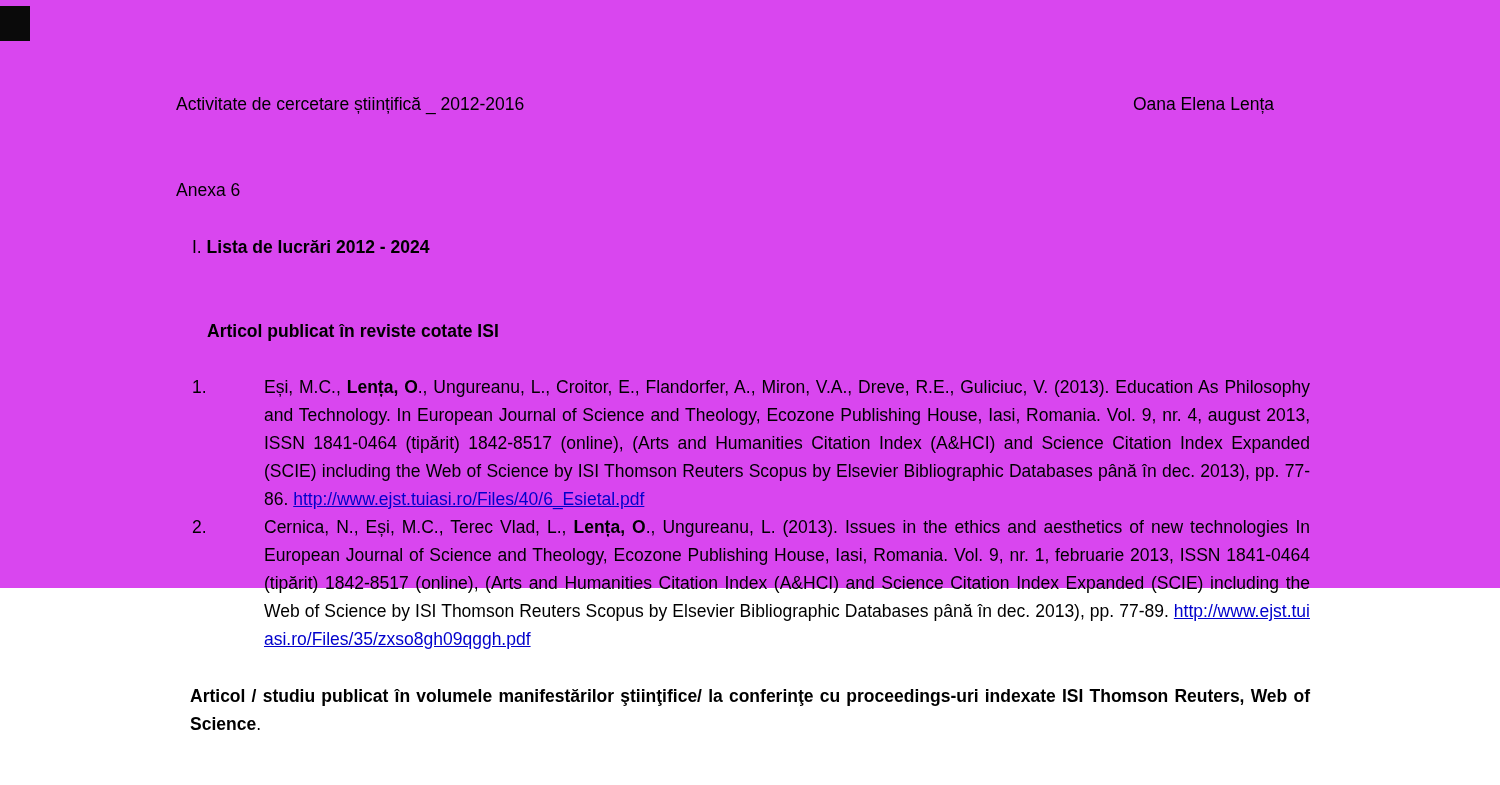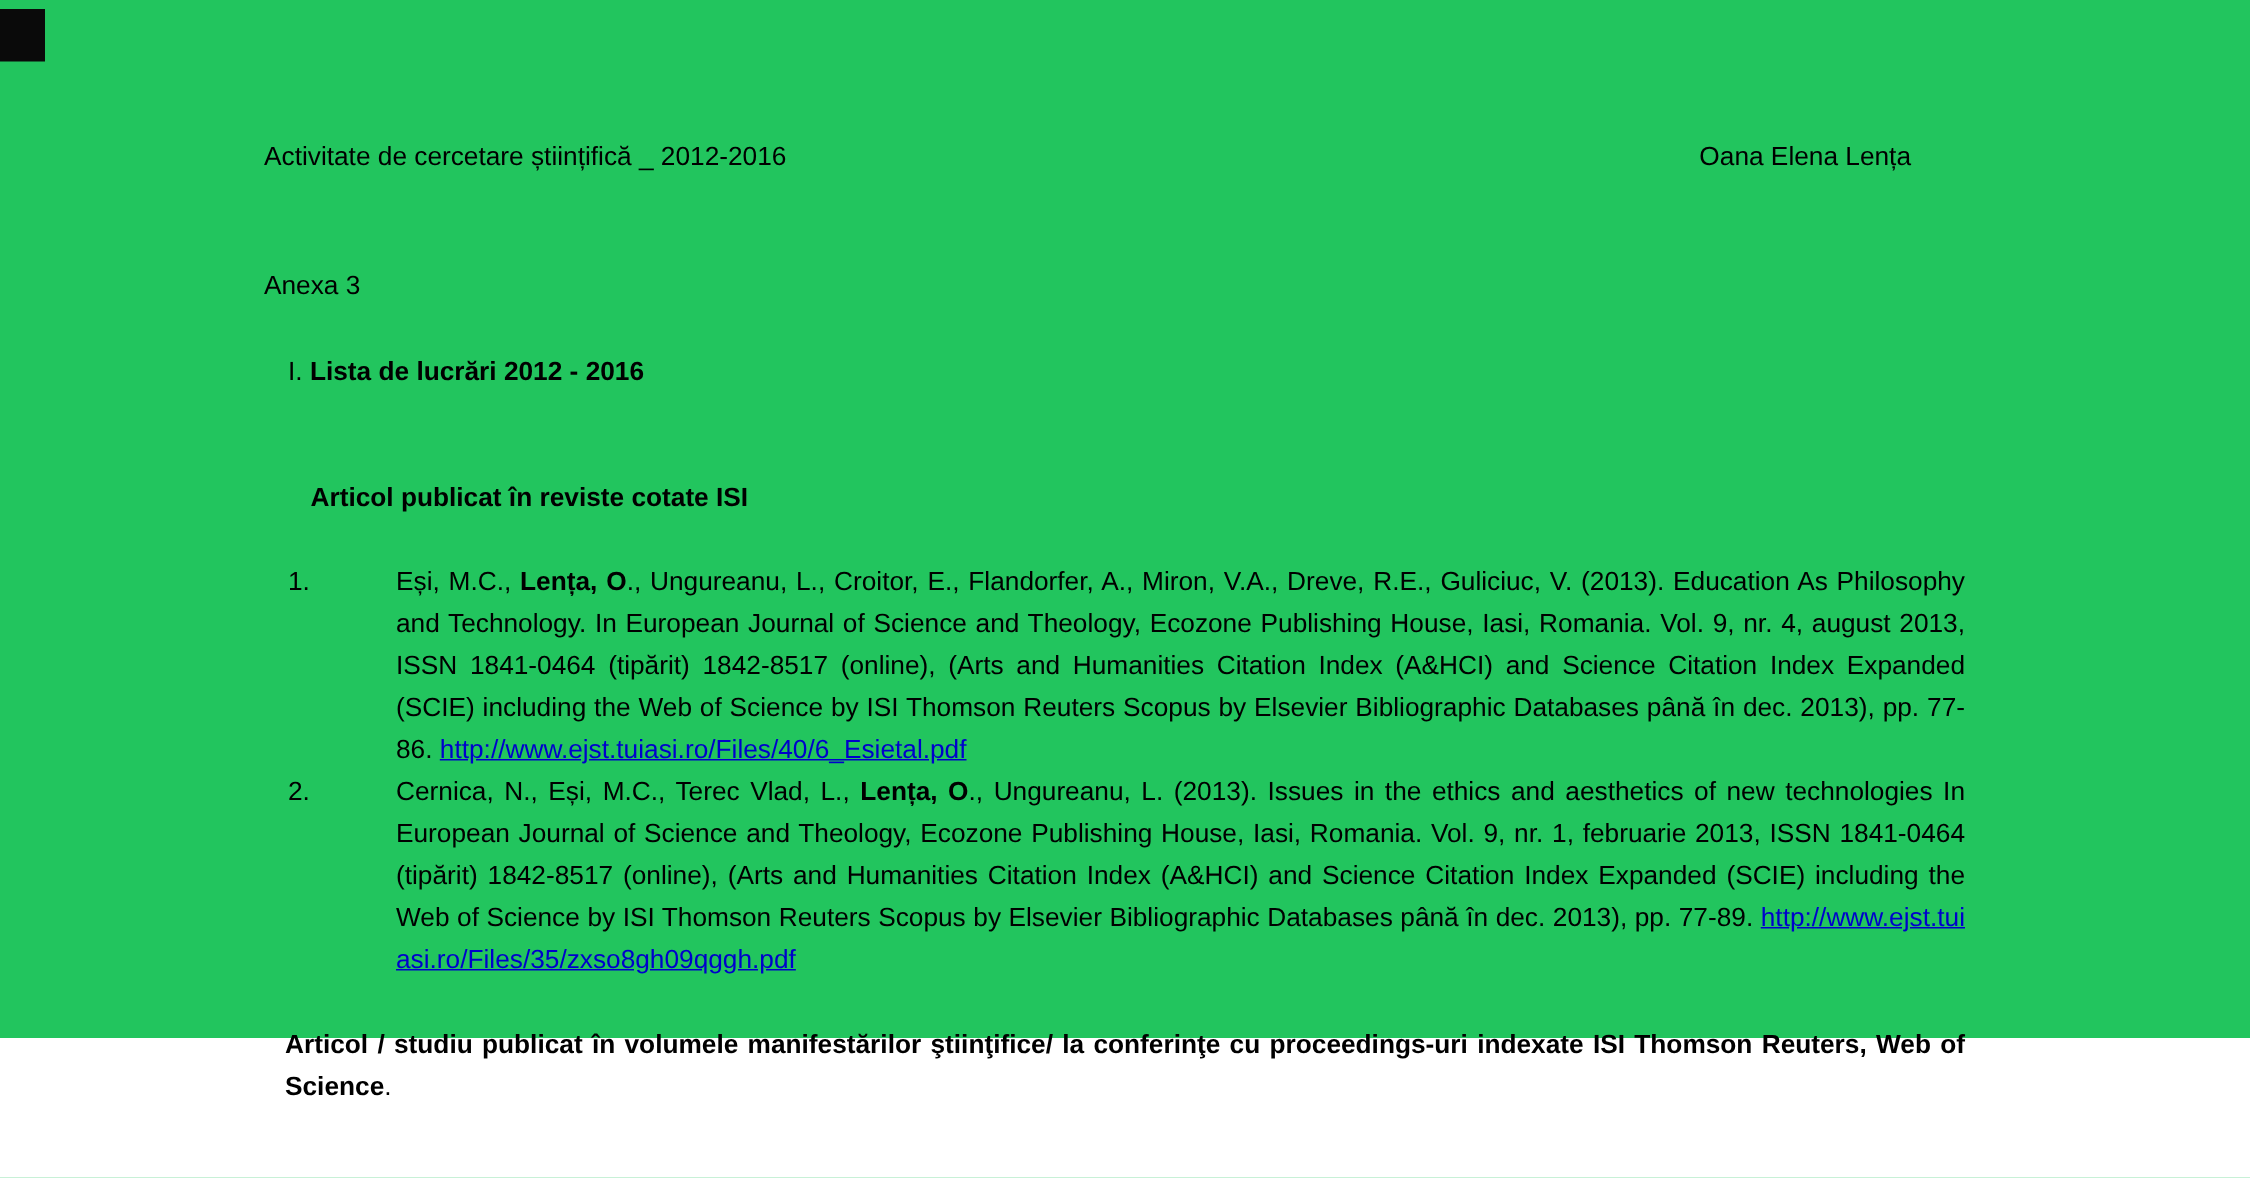--- a/index.html
+++ b/index.html
@@ -8,22 +8,22 @@
     background: #ffffff;
     width: 1500px;
     height: 785px;
     overflow: hidden;
     font-family: "Liberation Sans", "DejaVu Sans", sans-serif;
     color: #000000;
   }
   .page {
     position: relative;
     width: 1500px;
-    height: 692px;
-    background: #22c55e;
+    height: 588px;
+    background: #d946ef;
   }
   .corner-artifact {
     position: absolute;
     top: 6px;
     left: 0;
     width: 30px;
     height: 35px;
     background: #0a0a0a;
   }
   .content {
@@ -87,23 +87,23 @@
 
   <div class="corner-artifact"></div>
 
   <div class="content">
 
     <div class="header-row">
       <span class="header-left">Activitate de cercetare științifică _  2012-2016</span>
       <span class="header-right">Oana Elena Lența</span>
     </div>
 
-    <p class="anexa">Anexa 3</p>
+    <p class="anexa">Anexa 6</p>
 
-    <p class="list-title"><span>I. </span><b>Lista de lucrări 2012 - 2016</b></p>
+    <p class="list-title"><span>I. </span><b>Lista de lucrări 2012 - 2024</b></p>
 
     <p class="sec-heading">Articol publicat în reviste cotate ISI</p>
 
     <div class="refs">
 
       <div class="ref">
         <span class="ref-num">1.</span>
         <span class="ref-body"><span>Eși, M.C., </span><b>Lența, O</b><span>., Ungureanu, L., Croitor, E., Flandorfer, A., Miron, V.A., Dreve, R.E., Guliciuc, V. (2013). Education As Philosophy and Technology. In European Journal of Science and Theology, Ecozone Publishing House, Iasi, Romania. Vol. 9, nr. 4, august 2013,  ISSN 1841-0464 (tipărit) 1842-8517 (online),  (Arts and Humanities Citation Index (A&amp;HCI) and Science Citation Index Expanded (SCIE) including the Web of Science by ISI Thomson Reuters Scopus by Elsevier Bibliographic Databases până în dec. 2013), pp. 77-86. </span><a class="ref-link" href="#">http://www.ejst.tuiasi.ro/Files/40/6_Esietal.pdf</a></span>
       </div>
 

